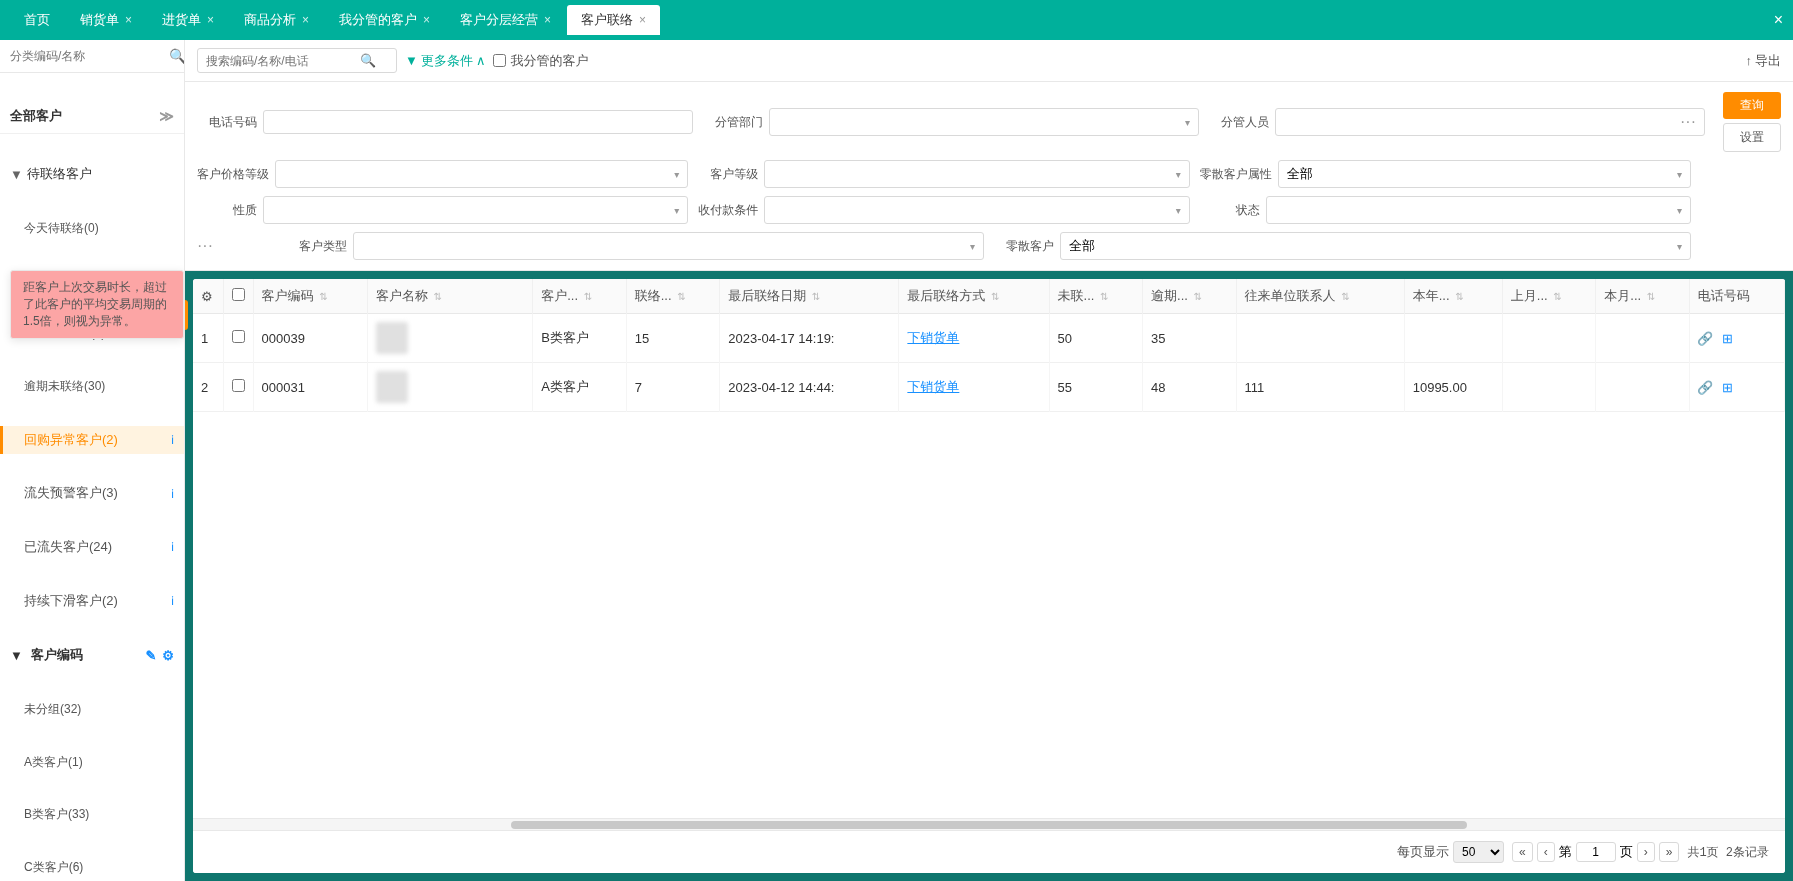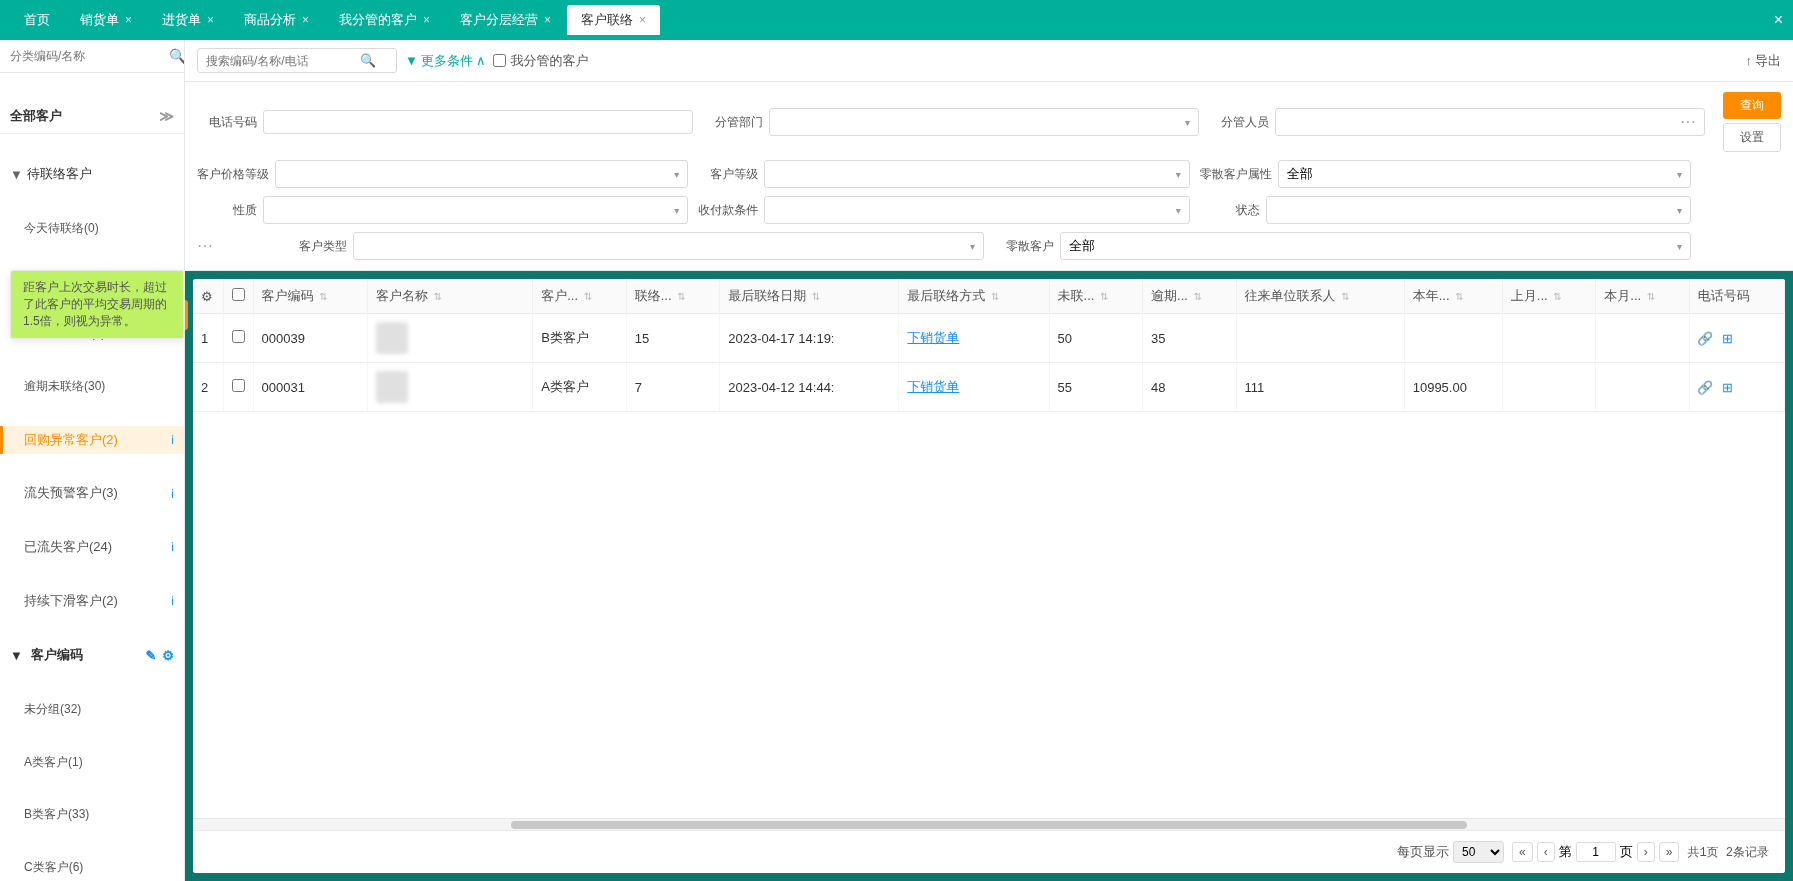--- a/index.html
+++ b/index.html
@@ -122,21 +122,21 @@
       font-weight: bold;
       cursor: pointer;
     }
     .sidebar-section .arrow { margin-right: 4px; }
 
     
     .tooltip-box {
       position: absolute;
       left: 10px;
       top: 230px;
-      background: #bef264;
+      background: #fca5a5;
       border: 1px solid #e8e8e8;
       padding: 8px 12px;
       font-size: 12px;
       color: #555;
       z-index: 100;
       box-shadow: 0 2px 8px rgba(0,0,0,0.1);
       max-width: 320px;
       border-radius: 3px;
     }
 

